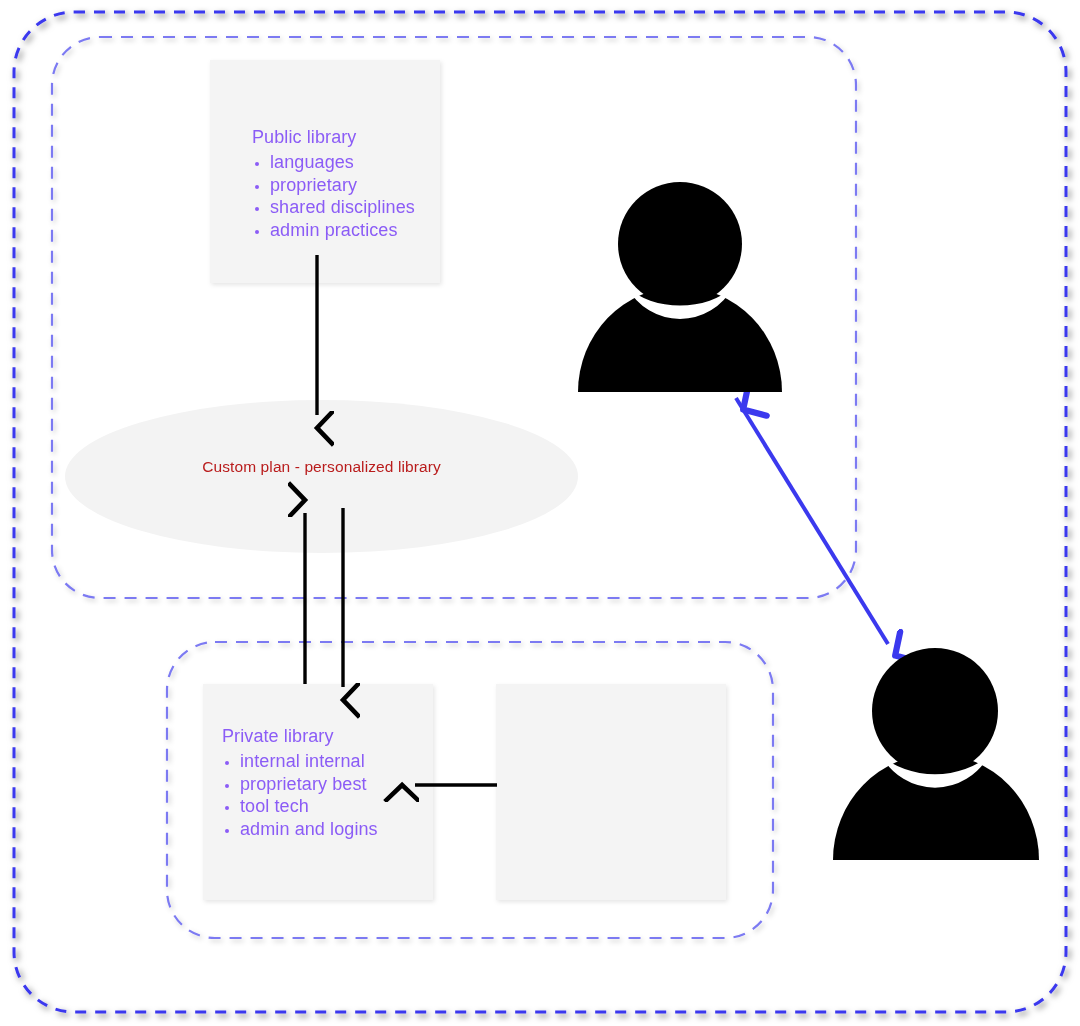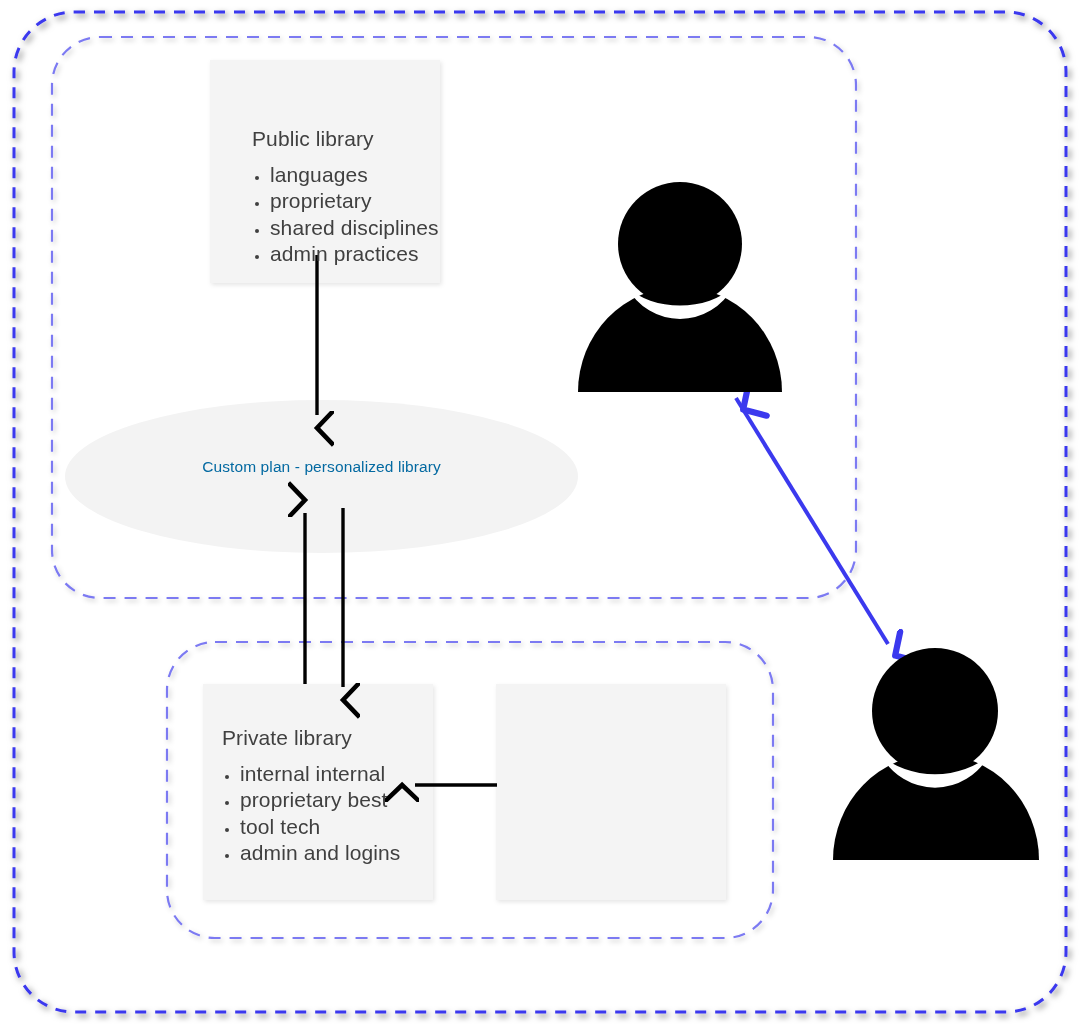--- a/index.html
+++ b/index.html
@@ -19,42 +19,42 @@
   }
   #svg-layer {
     position: absolute;
     left: 0;
     top: 0;
     width: 1080px;
     height: 1026px;
   }
   .node-text {
     position: absolute;
-    color: #404040;
-    font-size: 21px;
+    color: #8b5cf6;
+    font-size: 18px;
     line-height: 1.28;
     letter-spacing: 0.1px;
     white-space: nowrap;
   }
   .node-text ul {
-    margin: 9px 0 0 0;
+    margin: 2px 0 0 0;
     padding-left: 18px;
     list-style-type: disc;
   }
   .node-text li {
     margin: 0;
     padding: 0;
     line-height: 1.26;
   }
   .node-text li::marker {
     font-size: 13px;
   }
   .ellipse-label {
     position: absolute;
-    color: #0369a1;
+    color: #b91c1c;
     font-size: 15.5px;
     letter-spacing: 0.1px;
     white-space: nowrap;
     text-align: center;
   }
   .wrap-text {
     white-space: normal;
   }
 </style>
 </head>

